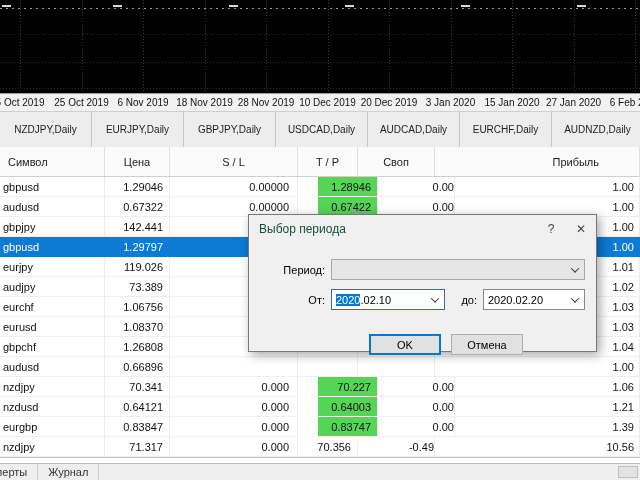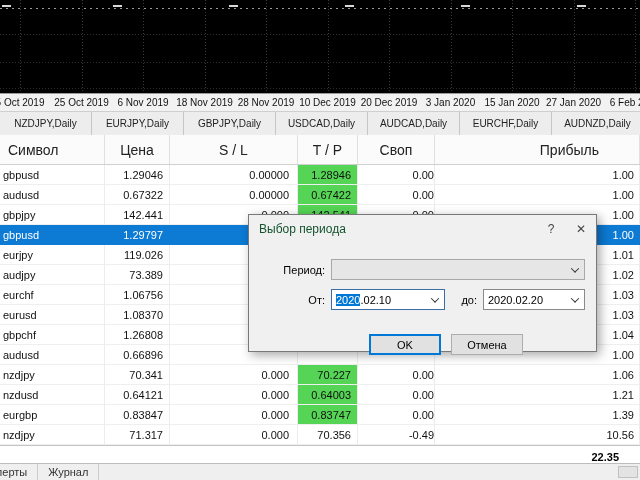--- a/index.html
+++ b/index.html
@@ -12,44 +12,44 @@
   .vgrid { position:absolute; top:0; bottom:0; width:1px;
            background-image:repeating-linear-gradient(to bottom,#3a3a3a 0 1px,transparent 1px 3px); }
   .hgrid { position:absolute; left:0; right:0; height:1px;
            background-image:repeating-linear-gradient(to right,#2d2d2d 0 1px,transparent 1px 3px); }
   .hgrid.bright { background-image:repeating-linear-gradient(to right,#9a9a9a 0 2px,transparent 2px 6px); }
   .tick { position:absolute; top:5px; width:9px; height:2px; background:#d8d8d8; }
 
   .date-axis { position:relative; height:18px; background:#f2f2f2; border-top:1px solid #9a9a9a; overflow:hidden; }
   .date-label { position:absolute; top:3px; transform:translateX(-50%); font-size:10px; color:#111; white-space:nowrap; }
 
-  .chart-tabs { height:24px; background:#ededed; border-top:1px solid #cfcfcf; display:flex; overflow:hidden; }
+  .chart-tabs { height:36px; background:#ededed; border-top:1px solid #cfcfcf; display:flex; overflow:hidden; }
   .chart-tab { flex:0 0 92px; width:92px; font-size:10px; color:#222; display:flex; align-items:center;
                justify-content:center; border-right:1px solid #c6c6c6; white-space:nowrap; overflow:hidden; }
 
   
   .w-sym{width:105px;flex:0 0 105px}.w-price{width:65px;flex:0 0 65px}.w-sl{width:128px;flex:0 0 128px}
   .w-tp{width:60px;flex:0 0 60px}.w-swap{width:77px;flex:0 0 77px}.w-profit{flex:1 1 auto}
 
-  .t-header { display:flex; height:30px; background:#fbfbfb; border-bottom:1px solid #d0d0d0; font-size:14px; color:#222; }
+  .t-header { display:flex; height:30px; background:#fbfbfb; border-bottom:1px solid #d0d0d0; font-size:11px; color:#222; }
   .hc { display:flex; align-items:center; justify-content:center; border-right:1px solid #e0e0e0; white-space:nowrap; }
   .hc.h-sym { justify-content:flex-start; padding-left:8px; }
   .hc.h-profit { justify-content:flex-end; padding-right:40px; }
 
   .t-row { display:flex; height:20px; font-size:11px; color:#111; background:#fff; }
   .cell { display:flex; align-items:center; border-right:1px solid #ececec; border-bottom:1px solid #efefef;
           white-space:nowrap; overflow:hidden; }
   .cell.num { justify-content:flex-end; }
   .c-sym { padding-left:3px; }
   .c-price { padding-right:6px; }
   .c-sl { padding-right:8px; }
   .c-tp { padding-right:6px; }
   .c-swap { }
   .c-profit { padding-right:5px; }
-  .cell.green { background:var(--profit-green,#55d455); }
+  .cell.green { background:var(--profit-green,#55d455);margin-left:20px; }
   .t-row.selected { background:var(--selection-blue,#0d7ad4); color:#fff; }
   .t-row.selected .cell { border-color:transparent; }
 
   .t-total { display:flex; height:22px; background:#fff; border-top:1px solid #c4c4c4;
              align-items:center; justify-content:flex-end; padding-right:21px;
              font-size:11px; font-weight:bold; color:#000; }
 
   
   .bottom-bar { position:absolute; left:0; right:0; bottom:0; height:17px; background:#efefef;
                 border-top:1px solid #bdbdbd; display:flex; align-items:stretch; overflow:hidden; }

